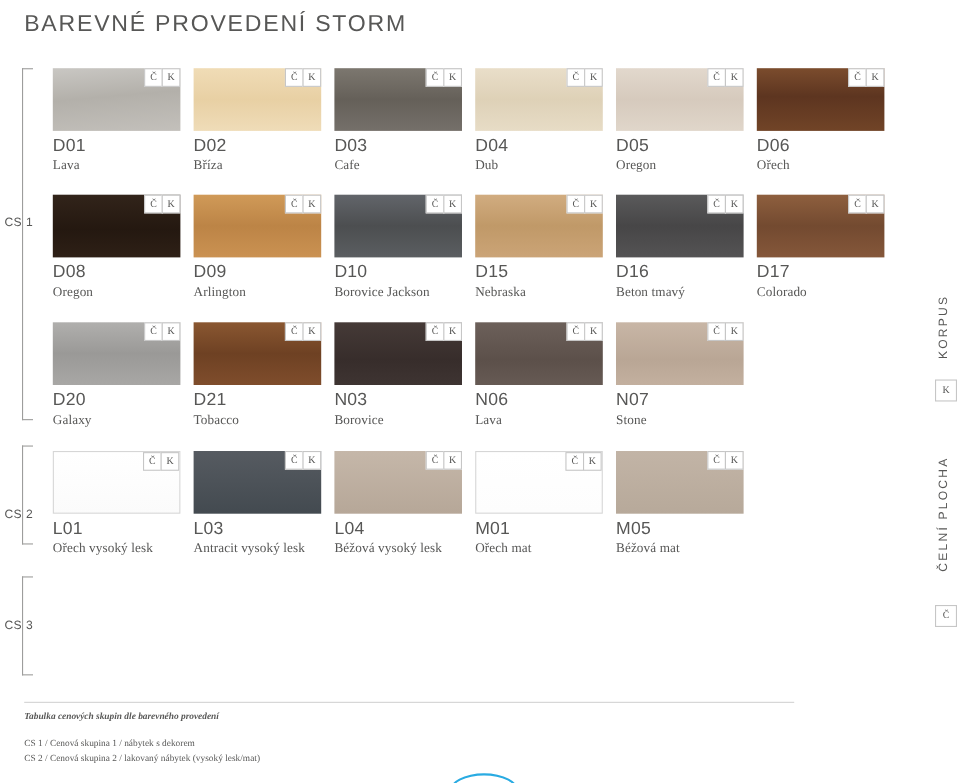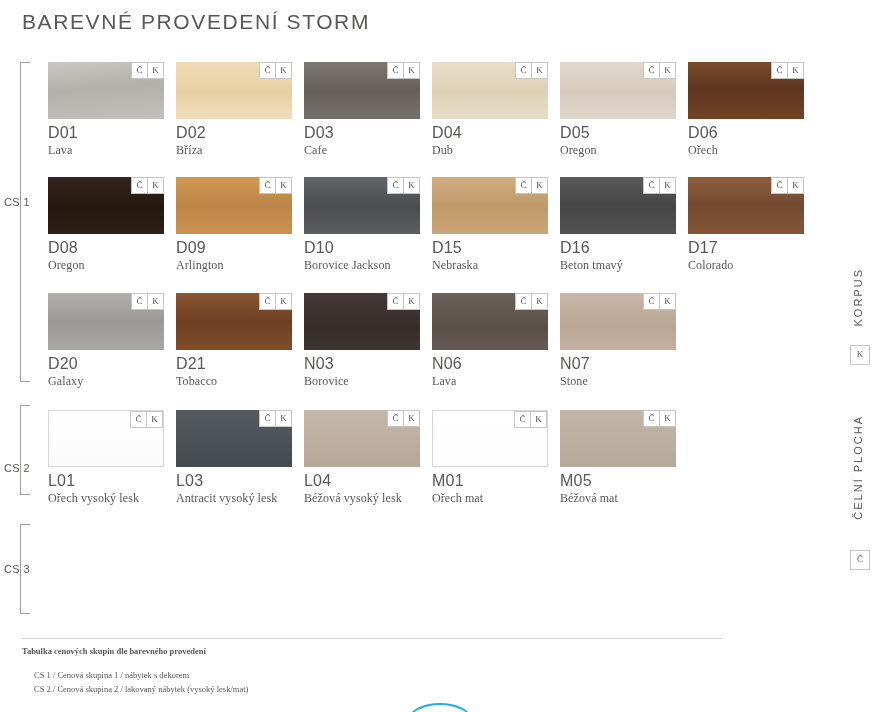--- a/index.html
+++ b/index.html
@@ -116,28 +116,28 @@
     background: #d3d3d3;
   }
   .foot-title {
     position: absolute;
     left: 22px;
     top: 646px;
     font-size: 8.5px;
     font-weight: bold;
     color: #575756;
     font-family: "Liberation Serif", serif;
+    font-style: italic;
   }
   .foot-line {
     position: absolute;
     left: 22px;
     font-size: 8.5px;
     color: #575756;
     font-family: "Liberation Serif", serif;
-    margin-left: 12px;
   }
   .ind-swatch {
     position: relative;
     width: 116px;
     height: 57px;
     overflow: hidden;
   }
   .ind-swatch div {
     position: absolute;
   }

